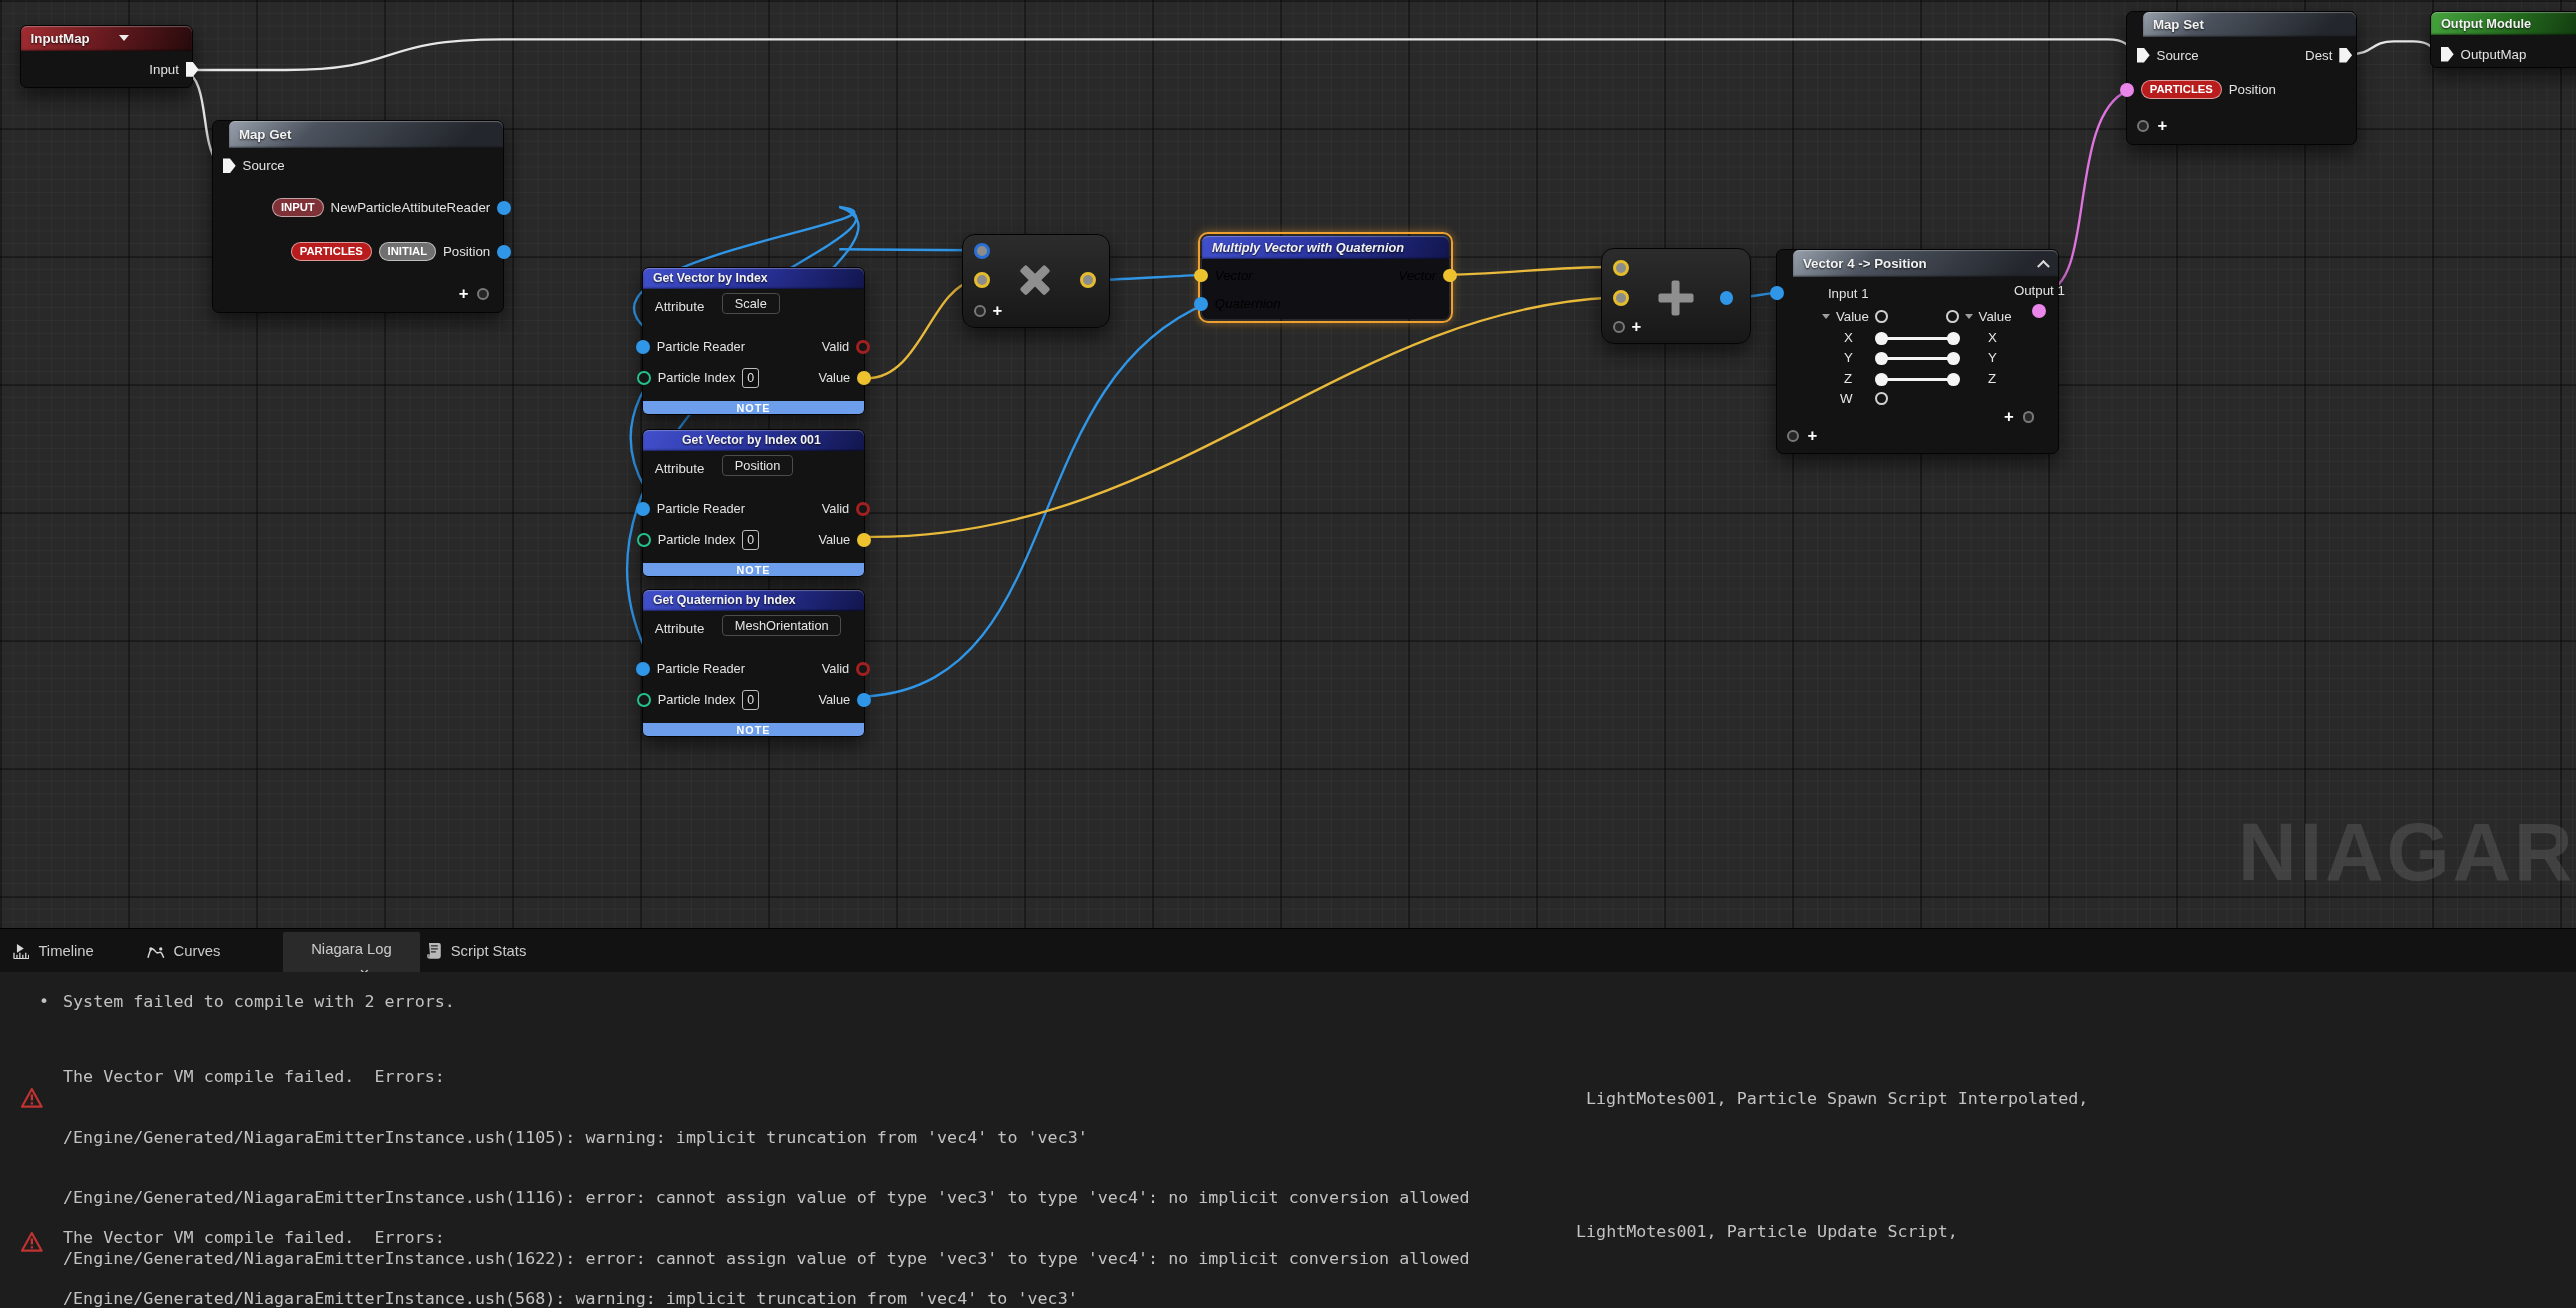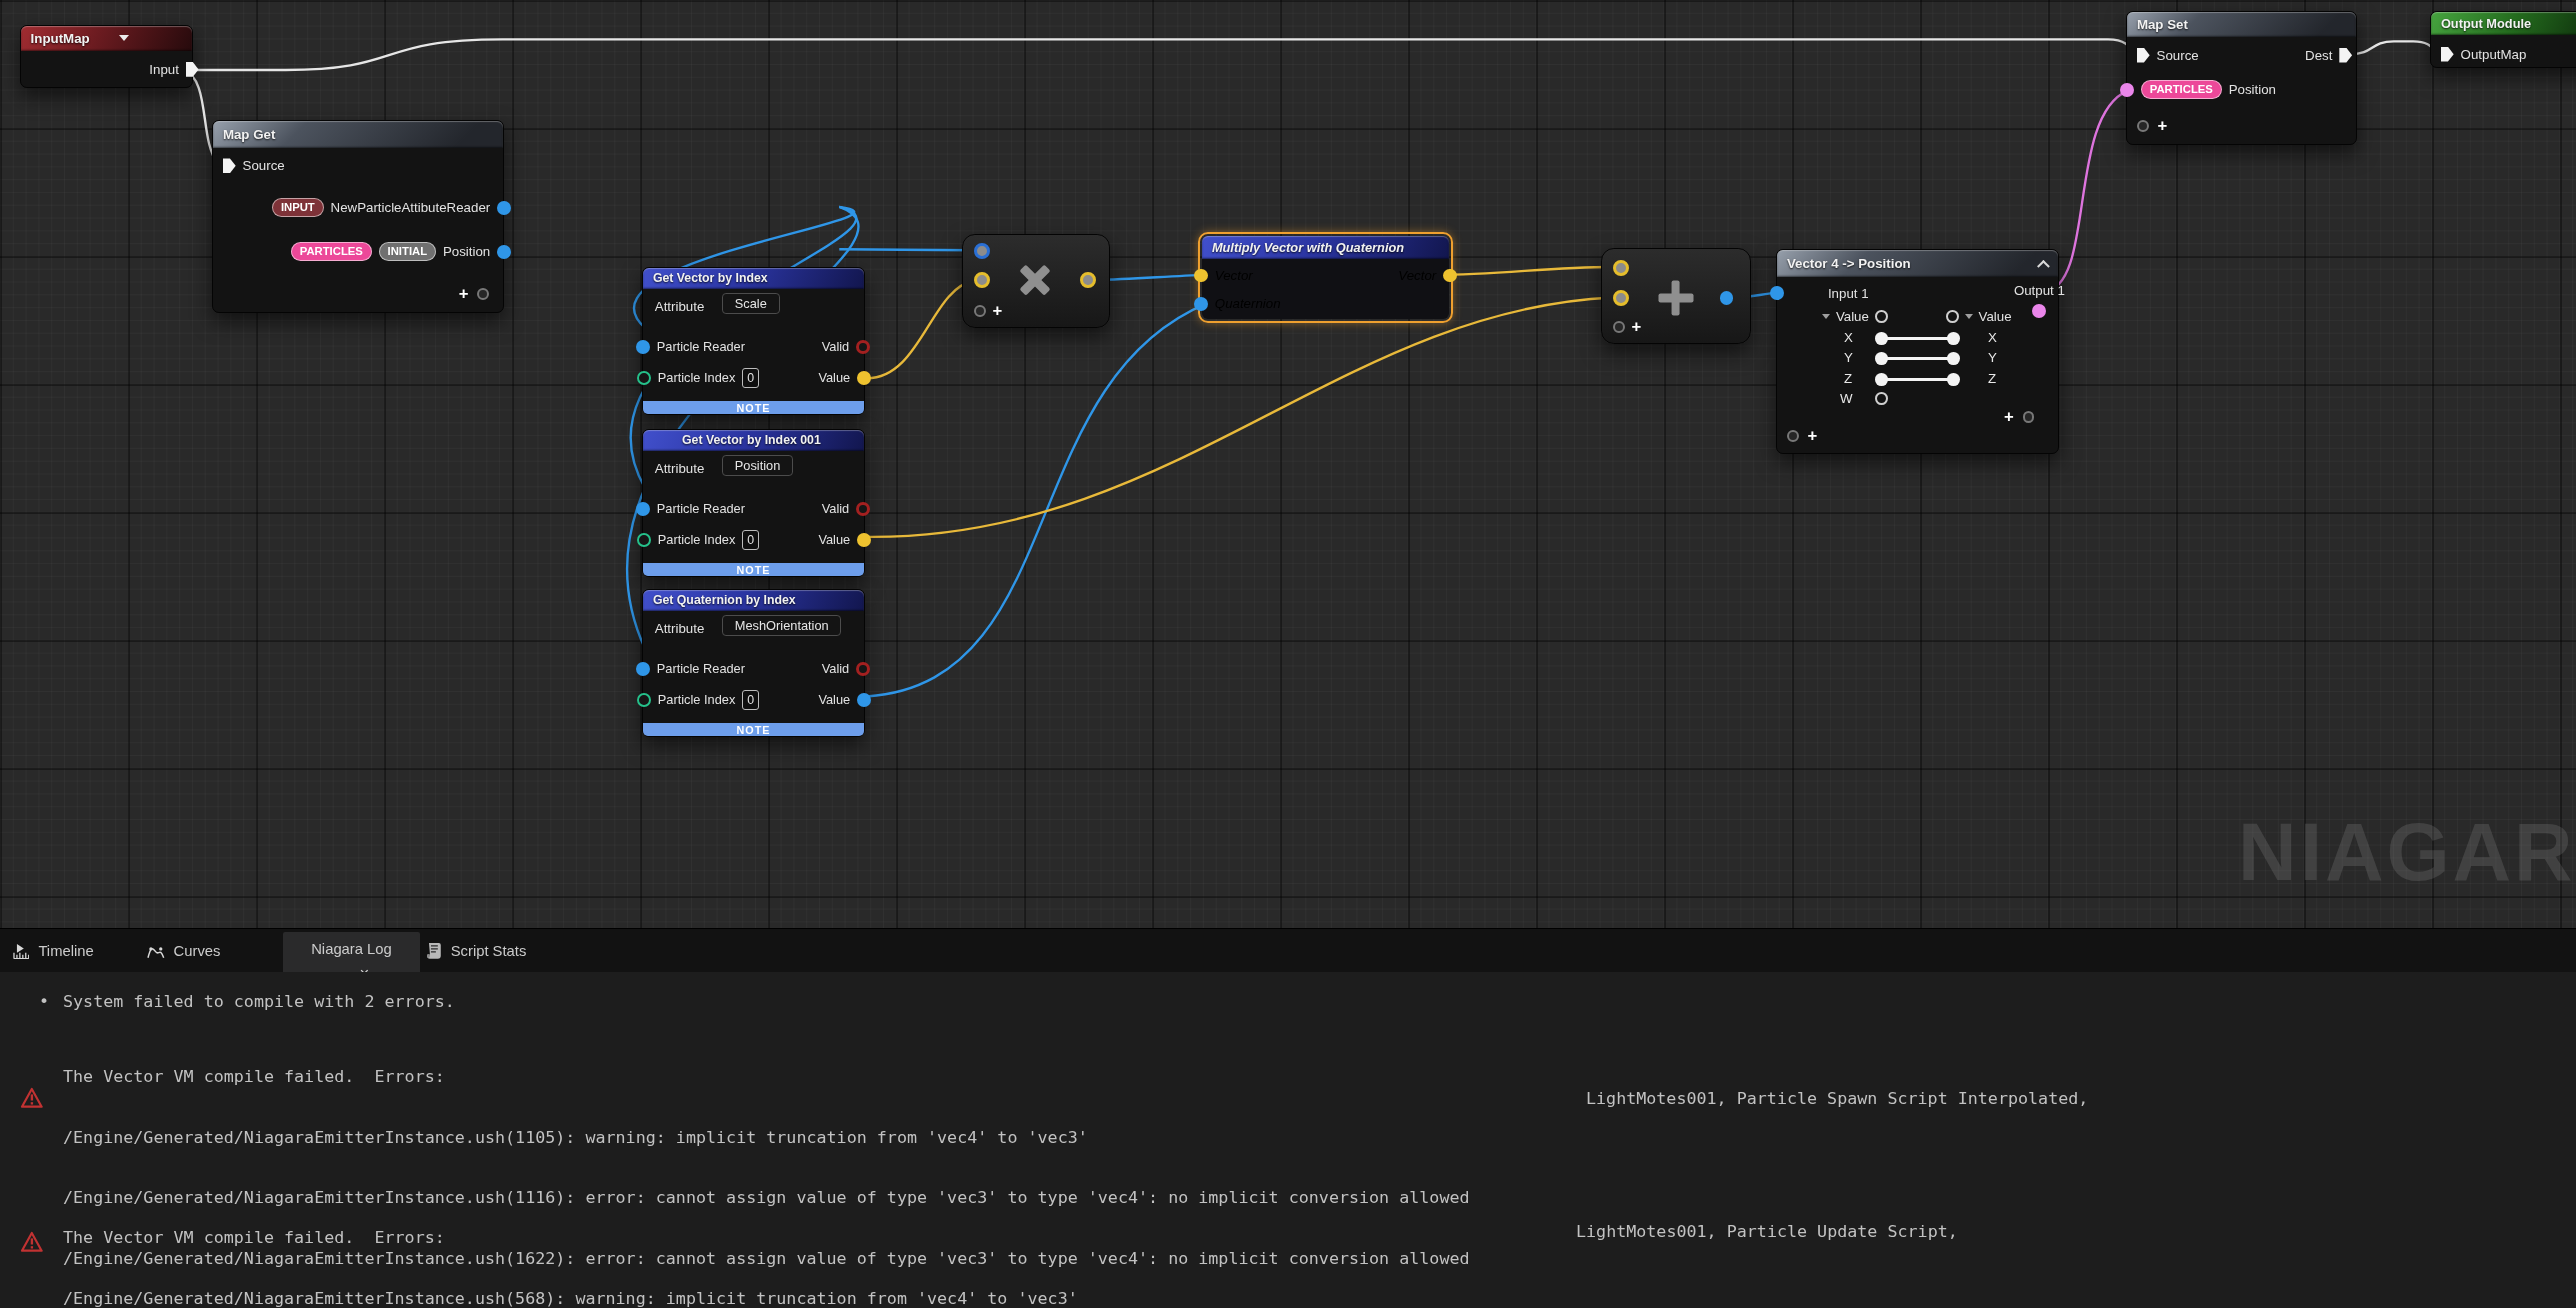--- a/index.html
+++ b/index.html
@@ -24,21 +24,21 @@
   .w-blue { stroke:#2f96e8; }
   .w-yellow { stroke:#e8b93a; }
   .w-pink { stroke:#de74de; }
 
   .node { position:absolute; background:#131313; border:1px solid #040404; border-radius:6.9px;
     box-shadow:0 8.9px 19.7px rgba(0,0,0,.55); color:#e2e2e2; }
   .hdr { position:absolute; left:0; top:0; right:0; display:flex; align-items:center; gap:7.9px;
     padding:0 9.9px; font-weight:700; font-size:13.3px; color:#f2f2f2;
     border-radius:5.9px 5.9px 0 0; text-shadow:0 1px 2px rgba(0,0,0,.8);
     box-shadow:inset 0 1px 1px rgba(255,255,255,.30), inset 0 -1px 2px rgba(0,0,0,.55); }
-  .hdr.gray  { background:linear-gradient(135deg,#97a0ac 0%,#4c535e 30%,#23262c 85%); }
+  .hdr.gray  { background:linear-gradient(135deg,#97a0ac 0%,#4c535e 30%,#23262c 85%);margin-left:16px; }
   .hdr.blue  { background:linear-gradient(115deg,#4150cc 0%,#2b35a2 45%,#12164e 100%); }
   .hdr.red   { background:linear-gradient(115deg,#a12c31 0%,#6b1b20 45%,#260a0c 100%); }
   .hdr.green { background:linear-gradient(115deg,#46a43f 0%,#246b1e 50%,#0e2f0c 100%); }
   .hdr .spacer { flex:1; }
 
   .row { position:absolute; display:flex; align-items:center; gap:6.9px; height:21.7px; font-size:13.3px; white-space:nowrap; }
   .row.sm { font-size:12.8px; }
 
   .p-exec { width:12.8px; height:14.8px; background:#f4f4f4; flex:0 0 auto;
     clip-path:polygon(0 0,55% 0,100% 50%,55% 100%,0 100%); }
@@ -46,21 +46,21 @@
   .c-blue{background:#2f96e8}.c-yellow{background:#eec22f}.c-pink{background:#ea86ea}
   .p-ring { width:15.8px; height:15.8px; border-radius:50%; border:3.4px solid; background:#8c8c8c; flex:0 0 auto; }
   .r-blue{border-color:#2a6fd4}.r-yellow{border-color:#e5bd2c}
   .r-valid{width:13.8px;height:13.8px;border-width:3px;border-color:#a32020;background:#161616}
   .r-green{width:13.8px;height:13.8px;border-width:2.6px;border-color:#25c08a;background:#161616}
   .r-gray{width:11.8px;height:11.8px;border-width:2.2px;border-color:#787878;background:#262626}
   .r-white{width:12.8px;height:12.8px;border-width:2.6px;border-color:#cfcfcf;background:transparent}
 
   .badge { display:inline-block; padding:1px 7.9px 2px; border-radius:9.9px; font-size:11.3px; font-weight:700;
     color:#fff; border:1px solid rgba(255,255,255,.55); line-height:1.25; }
-  .b-input{background:#7e3238}.b-particles{background:#ec4899}.b-initial{background:#707070}
+  .b-input{background:#7e3238}.b-particles{background:#b91c1c}.b-initial{background:#707070}
 
   .attr-box { background:#141414; border:1.5px solid #4c4c4c; border-radius:3.9px; padding:2px 11.8px; font-size:12.8px; color:#e6e6e6; }
   .idx-box { min-width:16.7px; height:20.7px; border:1.5px solid #bcbcbc; border-radius:3px; background:#0f0f0f;
     display:flex; align-items:center; justify-content:center; font-size:12.3px; padding:0 3px; }
 
   .plus { color:#fff; font-weight:700; font-size:16.7px; line-height:13.8px; }
   .note-bar { position:absolute; left:0; right:0; bottom:0; height:12.8px; background:#6d9eeb;
     border-radius:0 0 4.9px 4.9px; color:#fff; font-weight:700; font-size:10.8px; letter-spacing:1px;
     display:flex; align-items:center; justify-content:center; }
 

